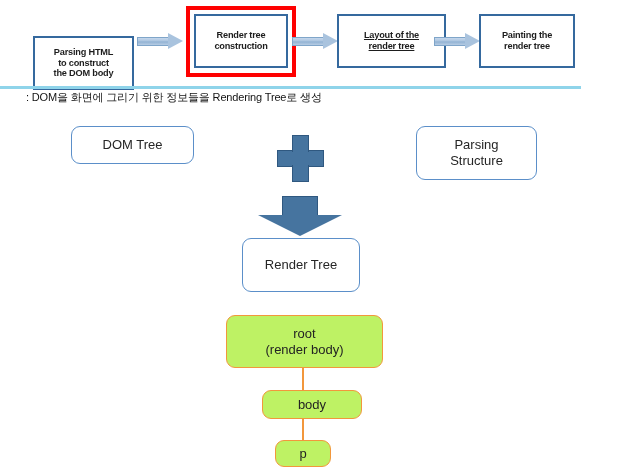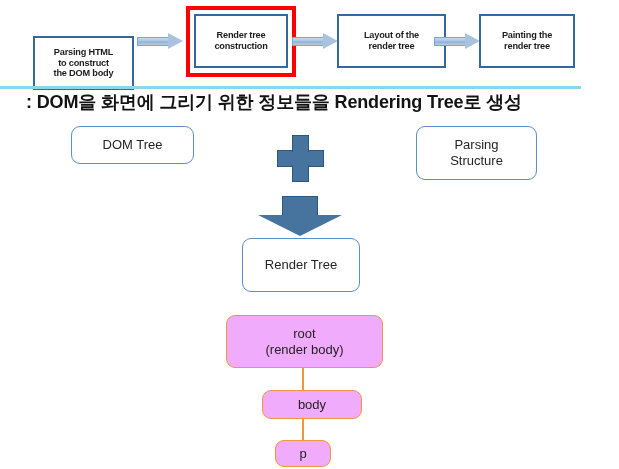--- a/index.html
+++ b/index.html
@@ -47,21 +47,21 @@
     line-height: 1.18;
     font-size: 9.2px;
     font-weight: 700;
     color: #1d1d1d;
     letter-spacing: -0.2px;
   }
   .stage span { display: block; padding: 0 3px; }
 
   .stage-1 { left: 33px;  width: 101px; margin-top: 22px; }
   .stage-2 { left: 194px; width: 94px;  }
-  .stage-3 { left: 337px; width: 109px;  }
+  .stage-3 { left: 337px; width: 109px; text-decoration: underline;  }
   .stage-4 { left: 479px; width: 96px;  }
 
   
   .highlight-box {
     position: absolute;
     left: 186px;
     top: 6px;
     width: 110px;
     height: 71px;
     border: 4px solid #fe0000;
@@ -108,22 +108,22 @@
     width: 581px;
     height: 3px;
     background: #8fd4ea;
   }
 
   
   .caption {
     position: absolute;
     left: 26px;
     top: 90px;
-    font-size: 18px;
-    font-weight: 700;
+    font-size: 11px;
+    font-weight: 400;
     color: #131313;
     white-space: nowrap;
     letter-spacing: -0.15px;
   }
 
   
   .rbox {
     position: absolute;
     box-sizing: border-box;
     background: #ffffff;
@@ -197,21 +197,21 @@
     height: 0;
     border-left: 42px solid transparent;
     border-right: 42px solid transparent;
     border-top: 21px solid #46749f;
   }
 
   
   .obox {
     position: absolute;
     box-sizing: border-box;
-    background: #f0abfc;
+    background: #bef264;
     border: 1.6px solid #f2973c;
     border-radius: 9px;
     display: flex;
     align-items: center;
     justify-content: center;
     text-align: center;
     line-height: 1.22;
     font-size: 13px;
     color: #232323;
   }

